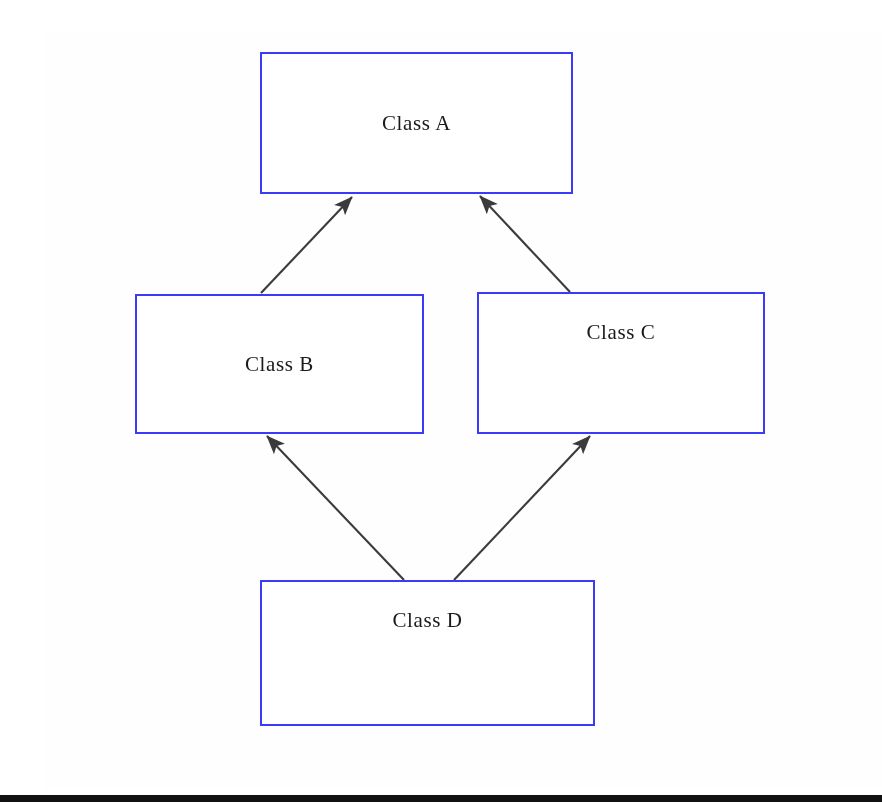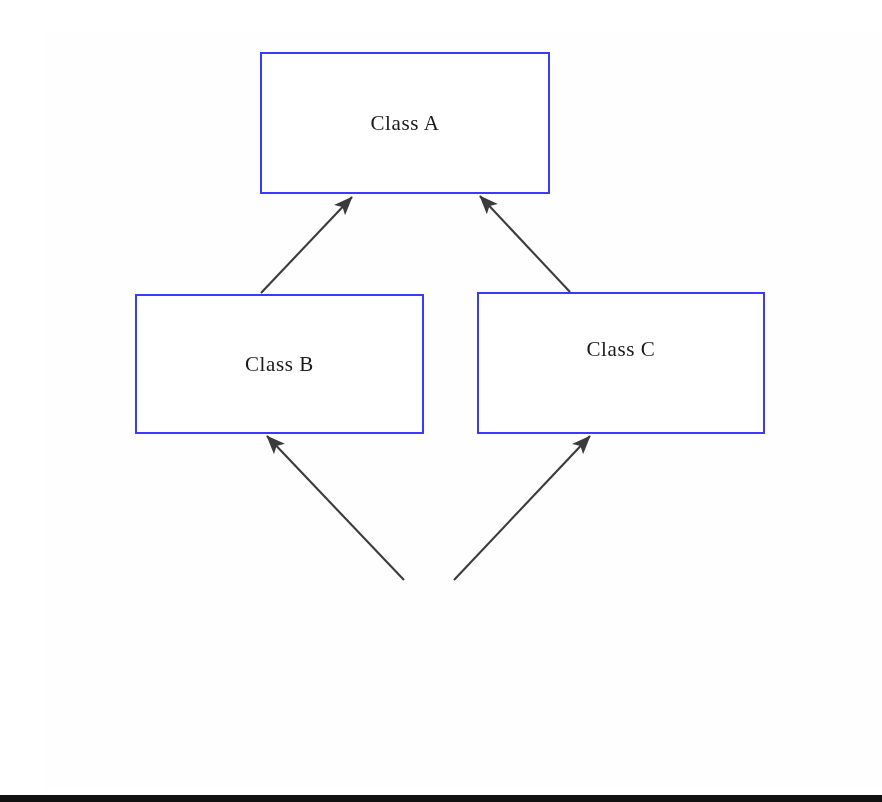--- a/index.html
+++ b/index.html
@@ -43,21 +43,21 @@
   .class-label {
     color: #1a1a1a;
     font-size: 21px;
     letter-spacing: 0.6px;
     white-space: nowrap;
     line-height: 1;
   }
   
   .align-middle { align-items: center; }
   .align-upper  { align-items: flex-start; }
-  .align-upper .class-label { margin-top: 45px; }
+  .align-upper .class-label { margin-top: 28px; }
 
   #bottom-bar {
     position: absolute;
     left: 0;
     top: 795px;
     width: 882px;
     height: 7px;
     background: #111111;
   }
 </style>
@@ -75,27 +75,30 @@
       </marker>
     </defs>
     <g id="edge-group">
         <line x1="261" y1="293" x2="352" y2="197" stroke="#3b3b3b" stroke-width="2.1" stroke-linecap="butt" marker-end="url(#solid-arrow)"></line>
         <line x1="570" y1="292" x2="480" y2="196" stroke="#3b3b3b" stroke-width="2.1" stroke-linecap="butt" marker-end="url(#solid-arrow)"></line>
         <line x1="404" y1="580" x2="267" y2="436" stroke="#3b3b3b" stroke-width="2.1" stroke-linecap="butt" marker-end="url(#solid-arrow)"></line>
         <line x1="454" y1="580" x2="590" y2="436" stroke="#3b3b3b" stroke-width="2.1" stroke-linecap="butt" marker-end="url(#solid-arrow)"></line>
       </g>
   </svg>
 
-  <div class="class-box align-middle" style="left:260px; top:52px; width:290px; height:142px;">
+  <div class="class-box align-middle" style="left:260px; top:52px; width:313px; height:142px;">
     <span class="class-label">Class A</span>
   </div>
 
   <div class="class-box align-middle" style="left:94px; top:294px; width:289px; height:140px;margin-left:41px;">
     <span class="class-label">Class B</span>
   </div>
 
   <div class="class-box align-upper" style="left:477px; top:292px; width:288px; height:142px;">
     <span class="class-label">Class C</span>
   </div>
 
+  <div class="class-box align-upper" style="left:260px; top:580px; width:335px; height:146px;">
+    <span class="class-label">Class D</span>
+  </div>
 
   <div id="bottom-bar"></div>
 </div>
 
 </body></html>

